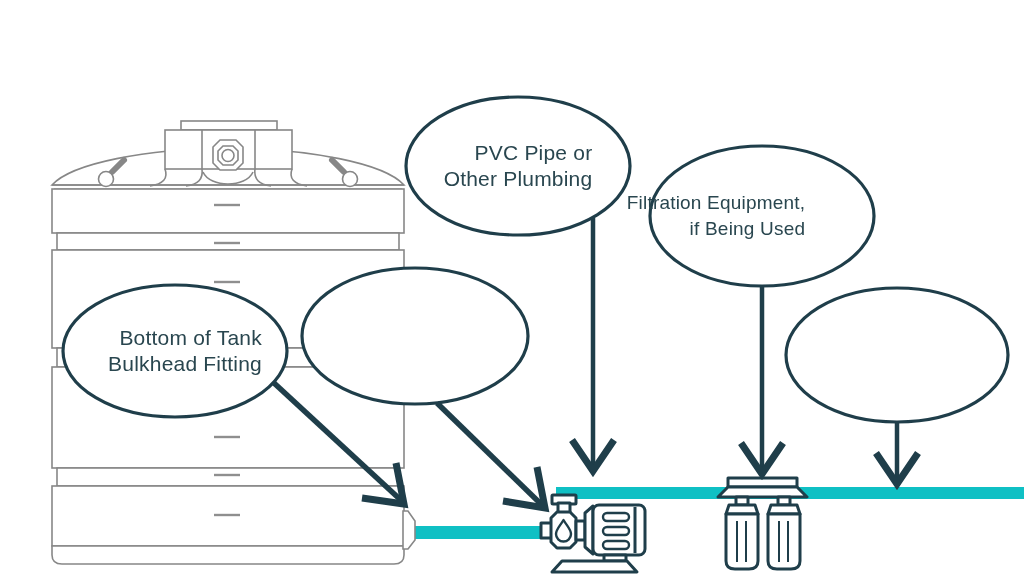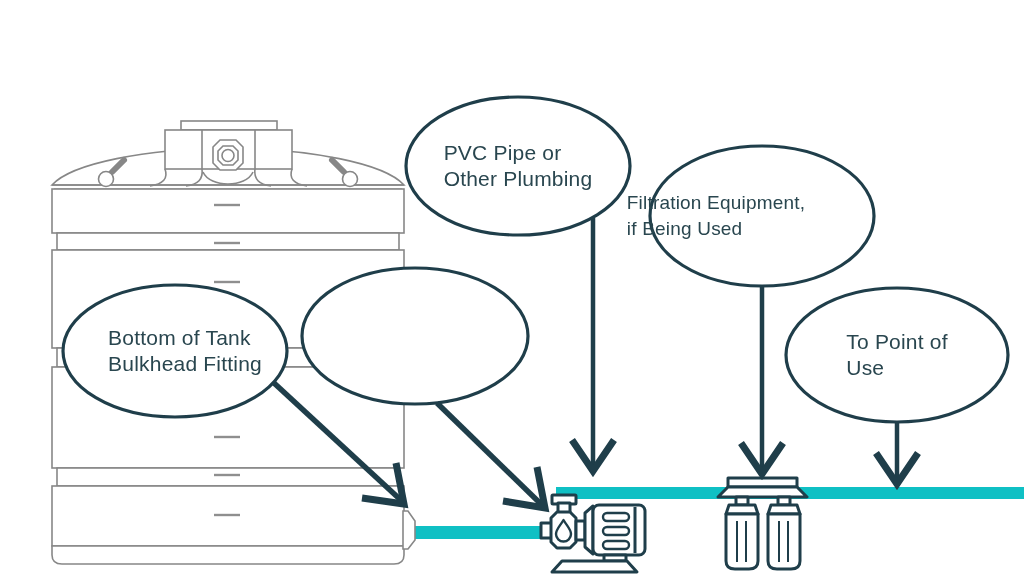--- a/index.html
+++ b/index.html
@@ -7,21 +7,21 @@
     position:relative;
     width:1024px;height:576px;
     background:#ffffff;
     overflow:hidden;
     font-family:"Liberation Sans", sans-serif;
   }
   .stage svg{position:absolute;left:0;top:0;}
   .callout-label{
     position:absolute;
     transform:translate(-50%,-50%);
-    text-align:left;
+    text-align:right;
     white-space:pre;
     font-size:21px;
     line-height:26px;
     letter-spacing:.2px;
     color:#29464f;
   }
 </style>
 </head>
 <body>
 
@@ -148,16 +148,14 @@
     </g>
   </g>
 </svg>
 
   <div class="callout-label" style="left:175px; top:351px;margin-left:10px;">Bottom of Tank
 Bulkhead Fitting</div>
   <div class="callout-label" style="left:518px; top:166px;">PVC Pipe or
 Other Plumbing</div>
   <div class="callout-label" style="left:716px; top:216px; font-size:19px;">Filtration Equipment,
 if Being Used</div>
-  <div class="callout-label" style="left:897px; top:355px;">To Point of
-Use</div>
 
 </div>
 
 </body></html>

